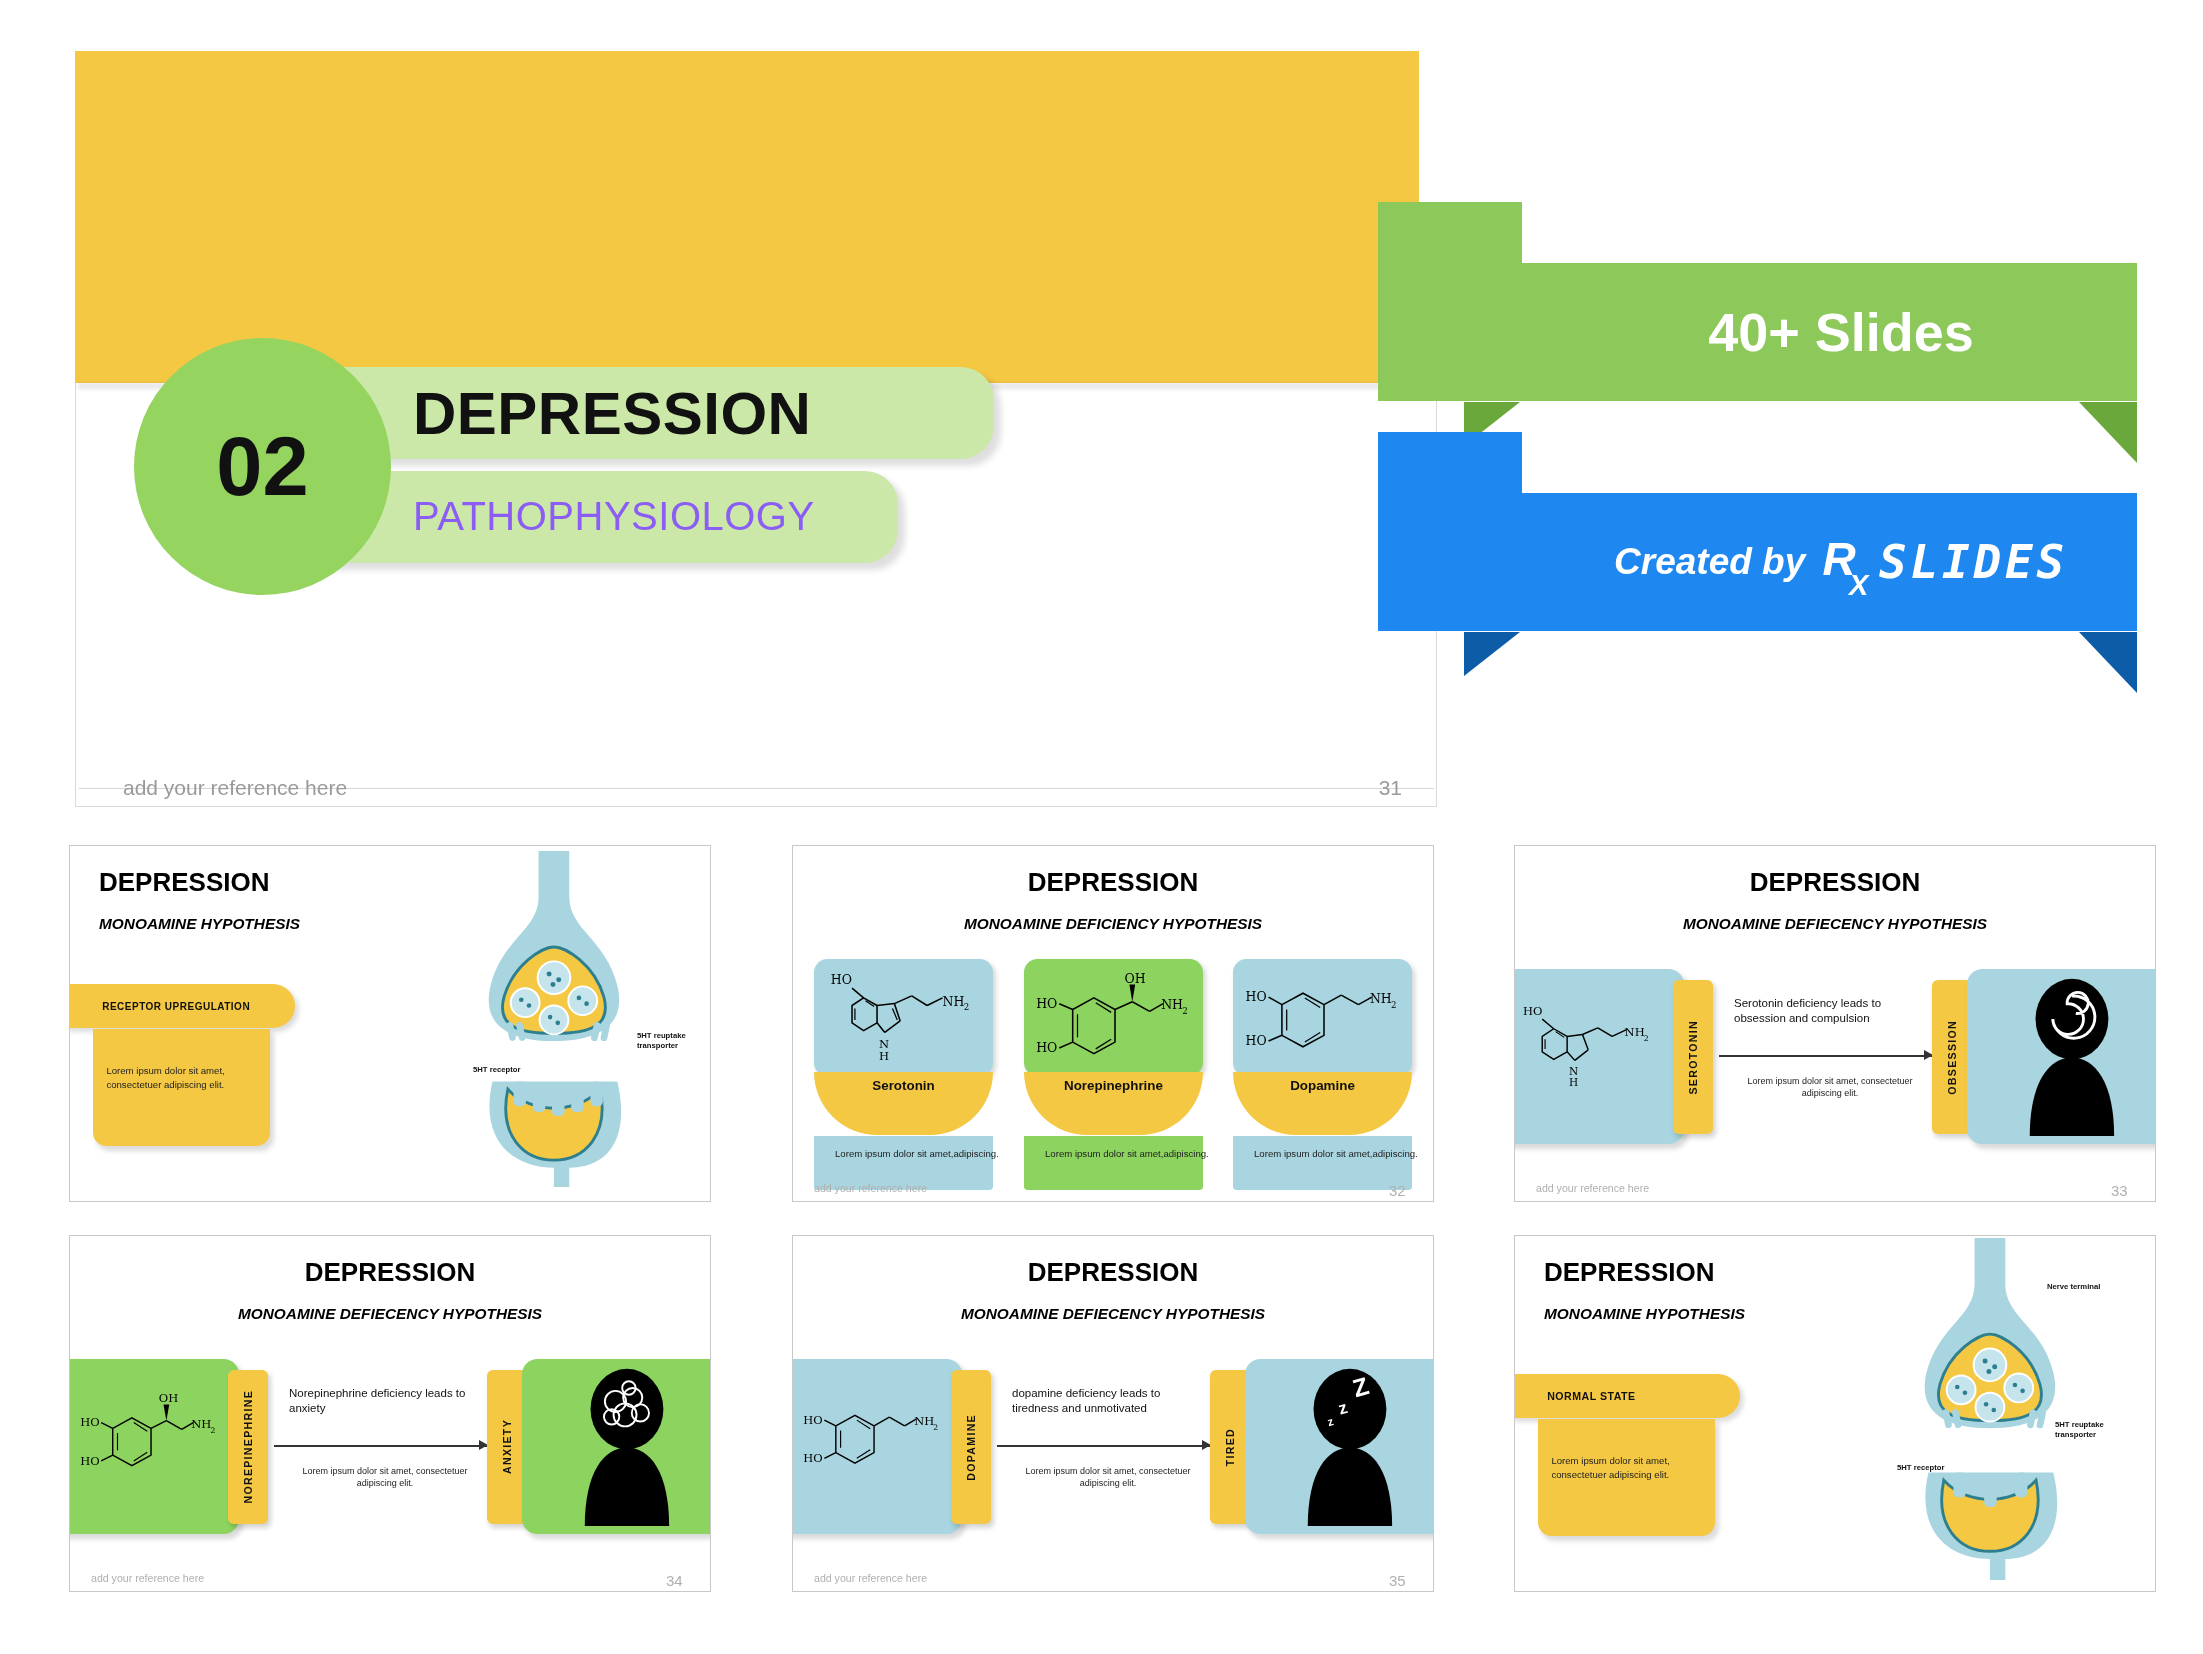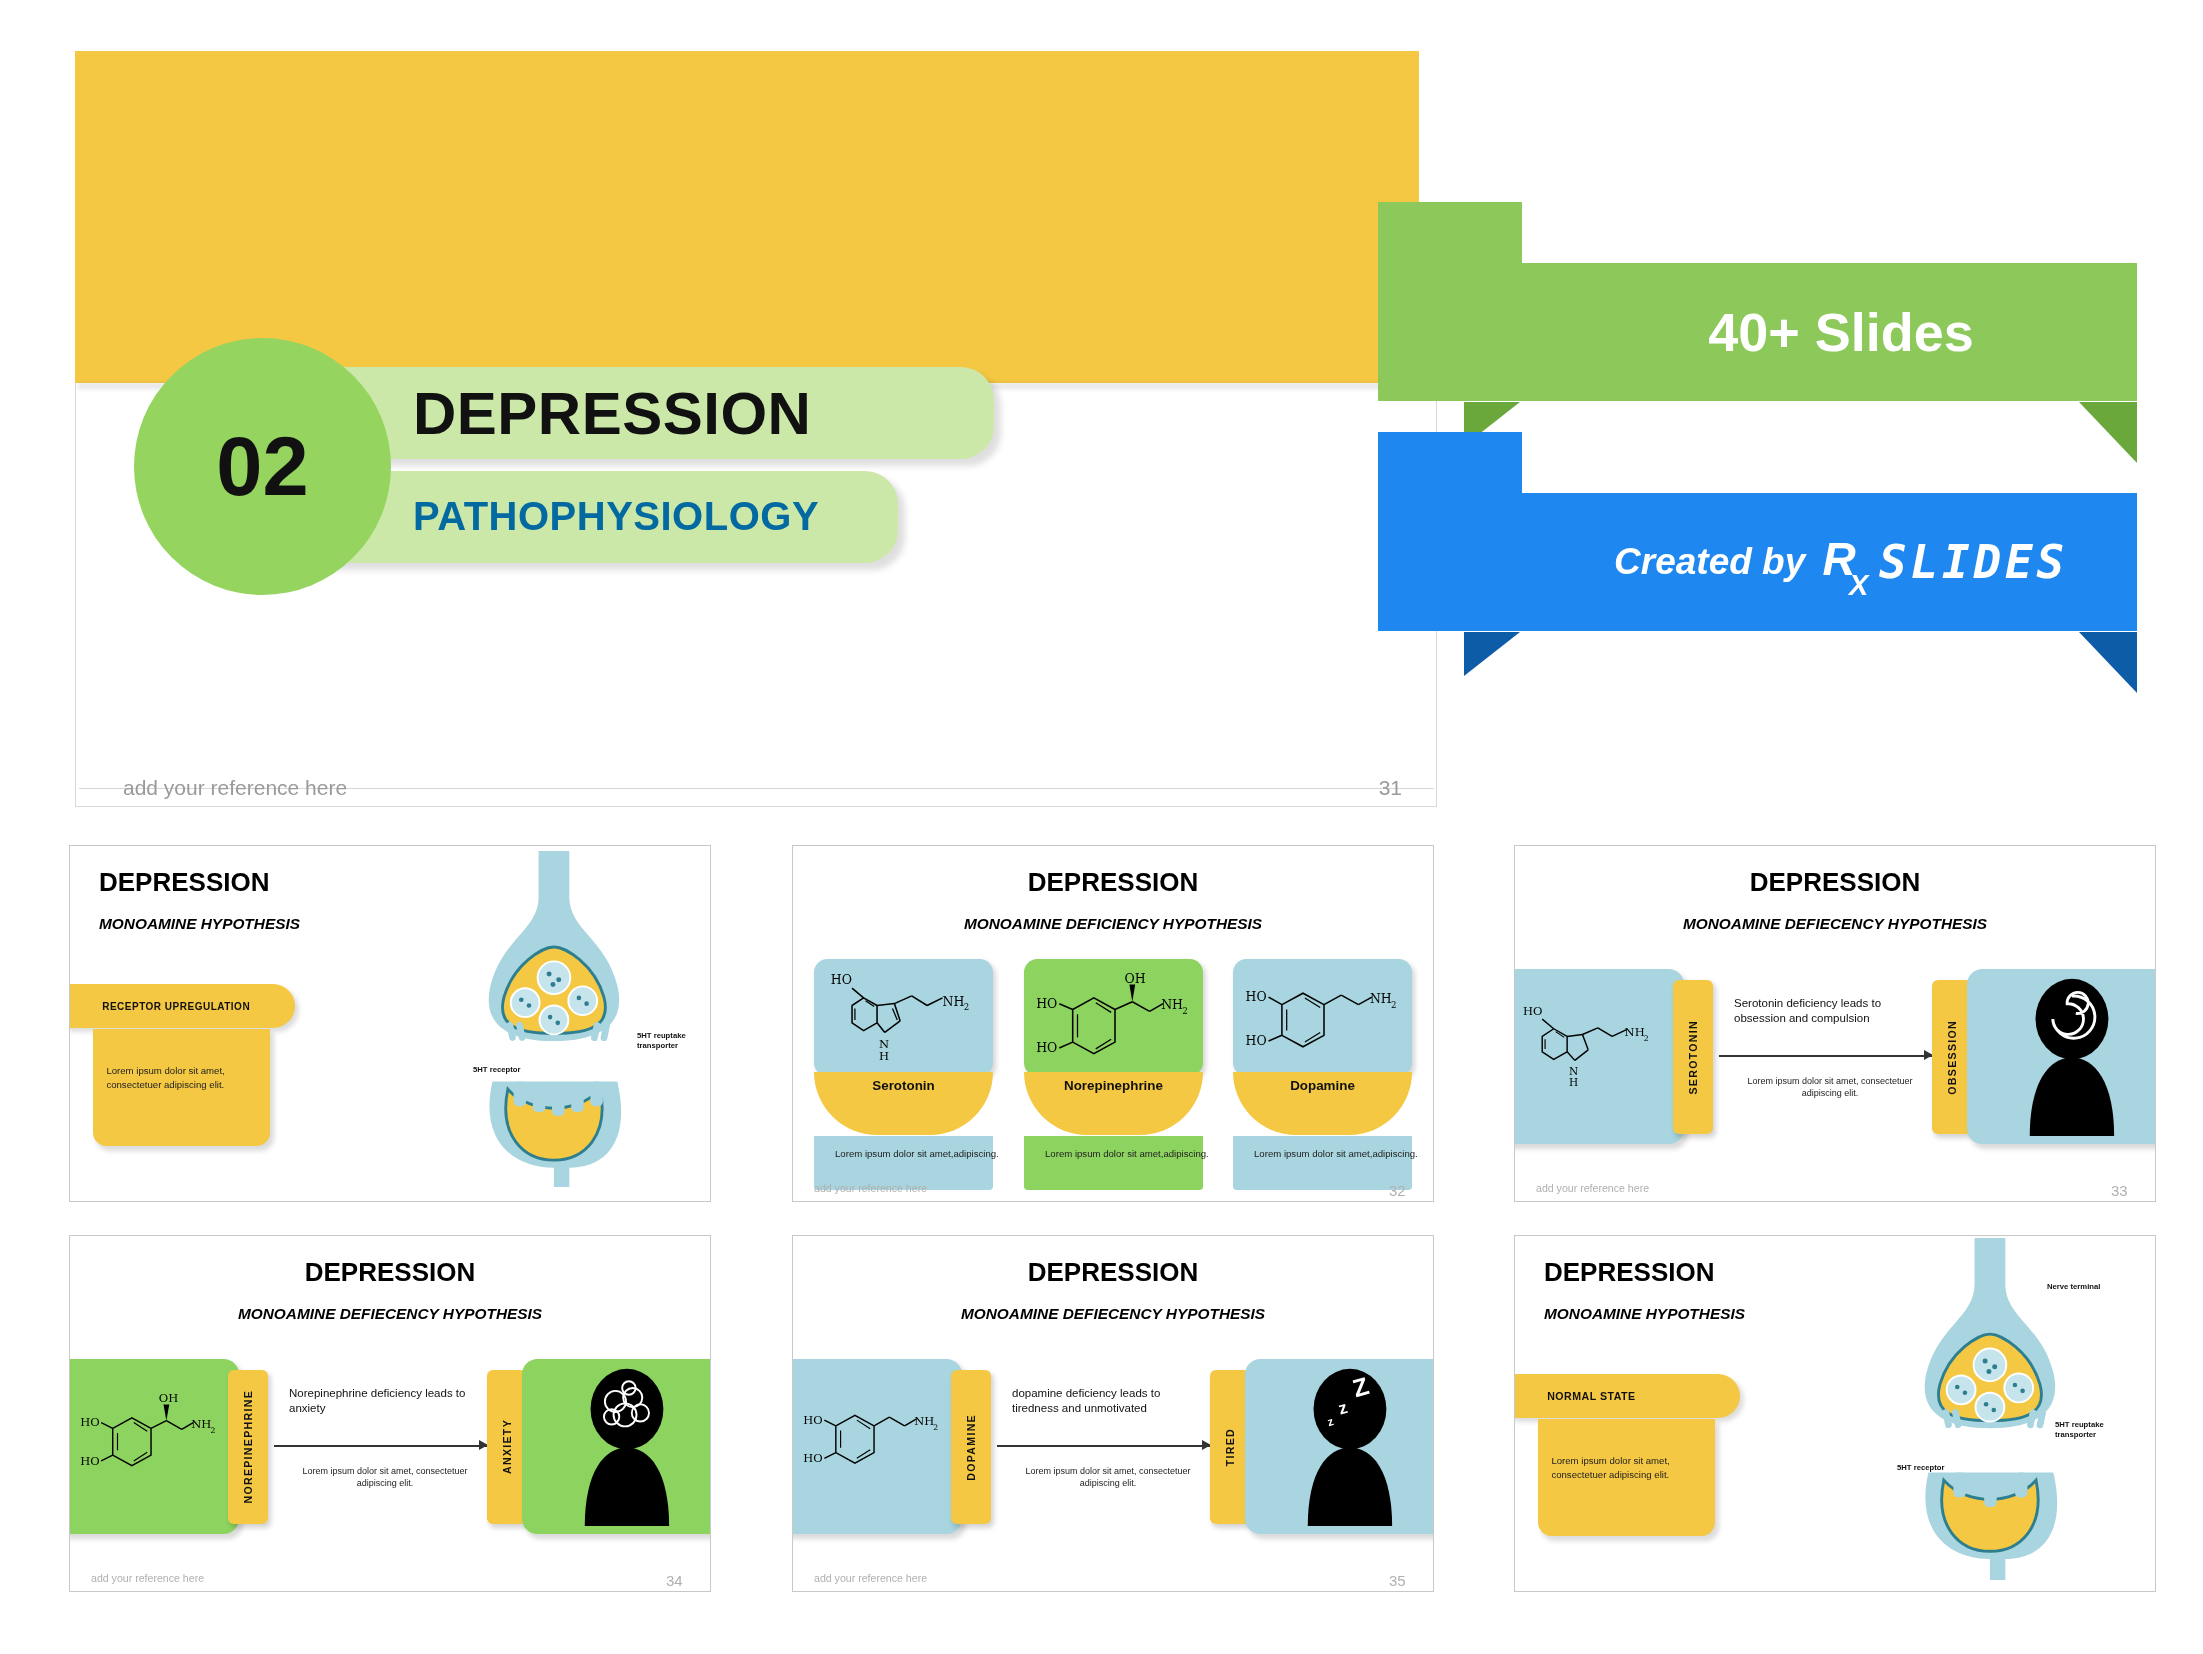--- a/index.html
+++ b/index.html
@@ -14,21 +14,21 @@
         background:rgba(0,0,0,.10);filter:blur(1.9px);}
 
   .title-bar{position:absolute;border-radius:9.6px 33px 33px 9.6px;background:#cbe8a8;
         box-shadow:6.7px 6.7px 6.7px rgba(0,0,0,.13);}
   #title-main{left:245px;top:367px;width:749px;height:92px;}
   #title-sub{left:245px;top:471px;width:653px;height:92px;}
   #title-main-text{position:absolute;left:413px;top:373px;width:538px;height:81px;
         font-size:60px;font-weight:bold;color:#111;letter-spacing:0.5px;
         display:flex;align-items:center;}
   #title-sub-text{position:absolute;left:413px;top:478px;width:538px;height:77px;
-        font-size:40px;font-weight:bold;color:#0369a1;letter-spacing:0.5px;
+        font-size:40px;font-weight:normal;color:#8b5cf6;letter-spacing:0.5px;
         display:flex;align-items:center;}
 
   #num-circle{position:absolute;left:134px;top:338px;width:257px;height:257px;border-radius:50%;
         background:#94d45f;display:flex;align-items:center;justify-content:center;
         font-size:83px;font-weight:bold;color:#111;}
 
   #hero-footline{position:absolute;left:79px;top:788px;width:1355px;height:1px;background:#d6d6d6;}
   #hero-ref{position:absolute;left:123px;top:776px;font-size:21px;color:#9a9a9a;}
   #hero-page{position:absolute;left:1335px;top:776px;width:67px;text-align:right;
         font-size:21px;color:#9a9a9a;}

